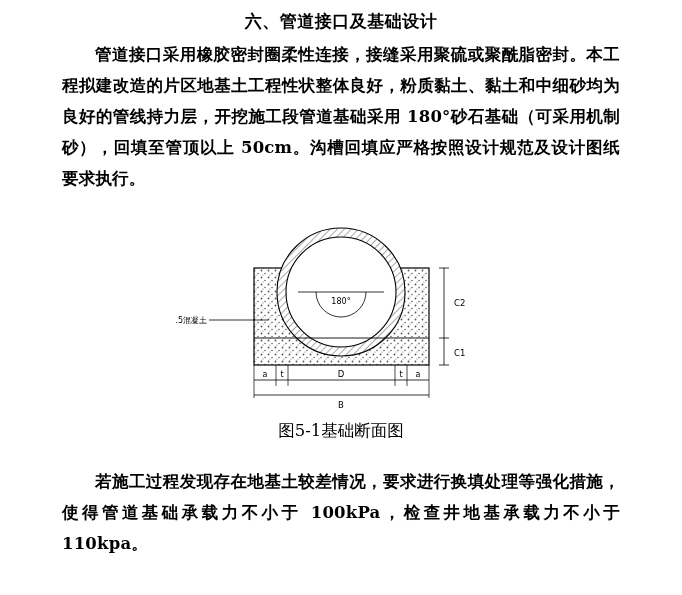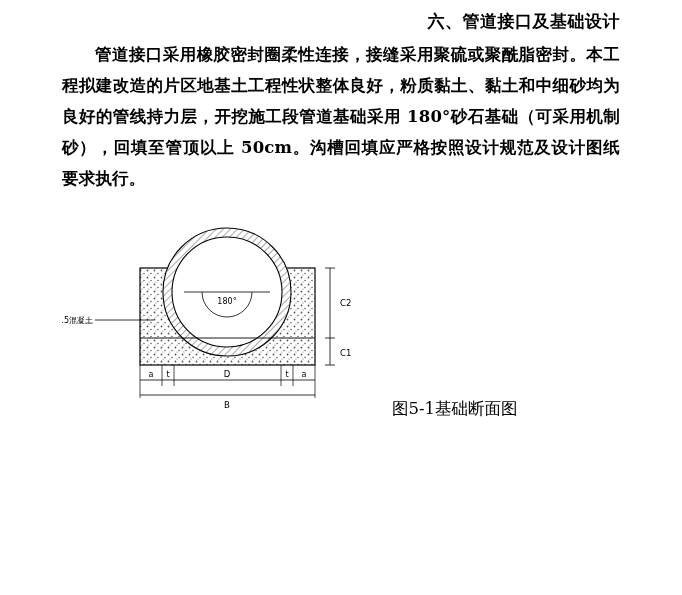--- a/index.html
+++ b/index.html
@@ -21,43 +21,42 @@
     height: 595px;
     box-sizing: border-box;
     padding: 0 62px;
   }
   .heading {
     font-family: "DejaVu Sans", "Liberation Sans", sans-serif;
     font-weight: bold;
     font-size: 17px;
     letter-spacing: 0.5px;
     margin: 10px 0 6px 0;
-    text-align: right;
+    text-align: center;
   }
   .para {
     font-size: 16.5px;
     line-height: 31px;
     text-align: justify;
     text-justify: inter-ideograph;
     margin: 0;
     letter-spacing: 0.2px;
   }
   .para.indent {
     text-indent: 2em;
     font-weight: bold;
   }
   .figure-wrap {
     margin-top: 26px;
     display: flex;
-    flex-direction: row;
-    align-items: flex-end;
+    flex-direction: column;
+    align-items: center;
   }
   .figure-caption {
     font-size: 16.5px;
-    margin-top: 10px;
     text-align: center;
   }
   .after-figure {
     margin-top: 24px;
   }
   svg text {
     font-family: "DejaVu Sans", "Liberation Sans", sans-serif;
   }
 </style>
 </head>
@@ -122,14 +121,15 @@
       <text x="225" y="157" font-size="8" text-anchor="middle">t</text>
       <text x="242" y="157" font-size="8" text-anchor="middle">a</text>
 
       <line x1="78" y1="175" x2="253" y2="175" stroke="#000" stroke-width="0.8"></line>
       <text x="165" y="188" font-size="8.5" text-anchor="middle">B</text>
     </svg>
 
     <div class="figure-caption">图5-1基础断面图</div>
   </div>
 
+  <p class="para indent after-figure">若施工过程发现存在地基土较差情况，要求进行换填处理等强化措施，使得管道基础承载力不小于 100kPa，检查井地基承载力不小于 110kpa。</p>
 
 </div>
 
 </body></html>

